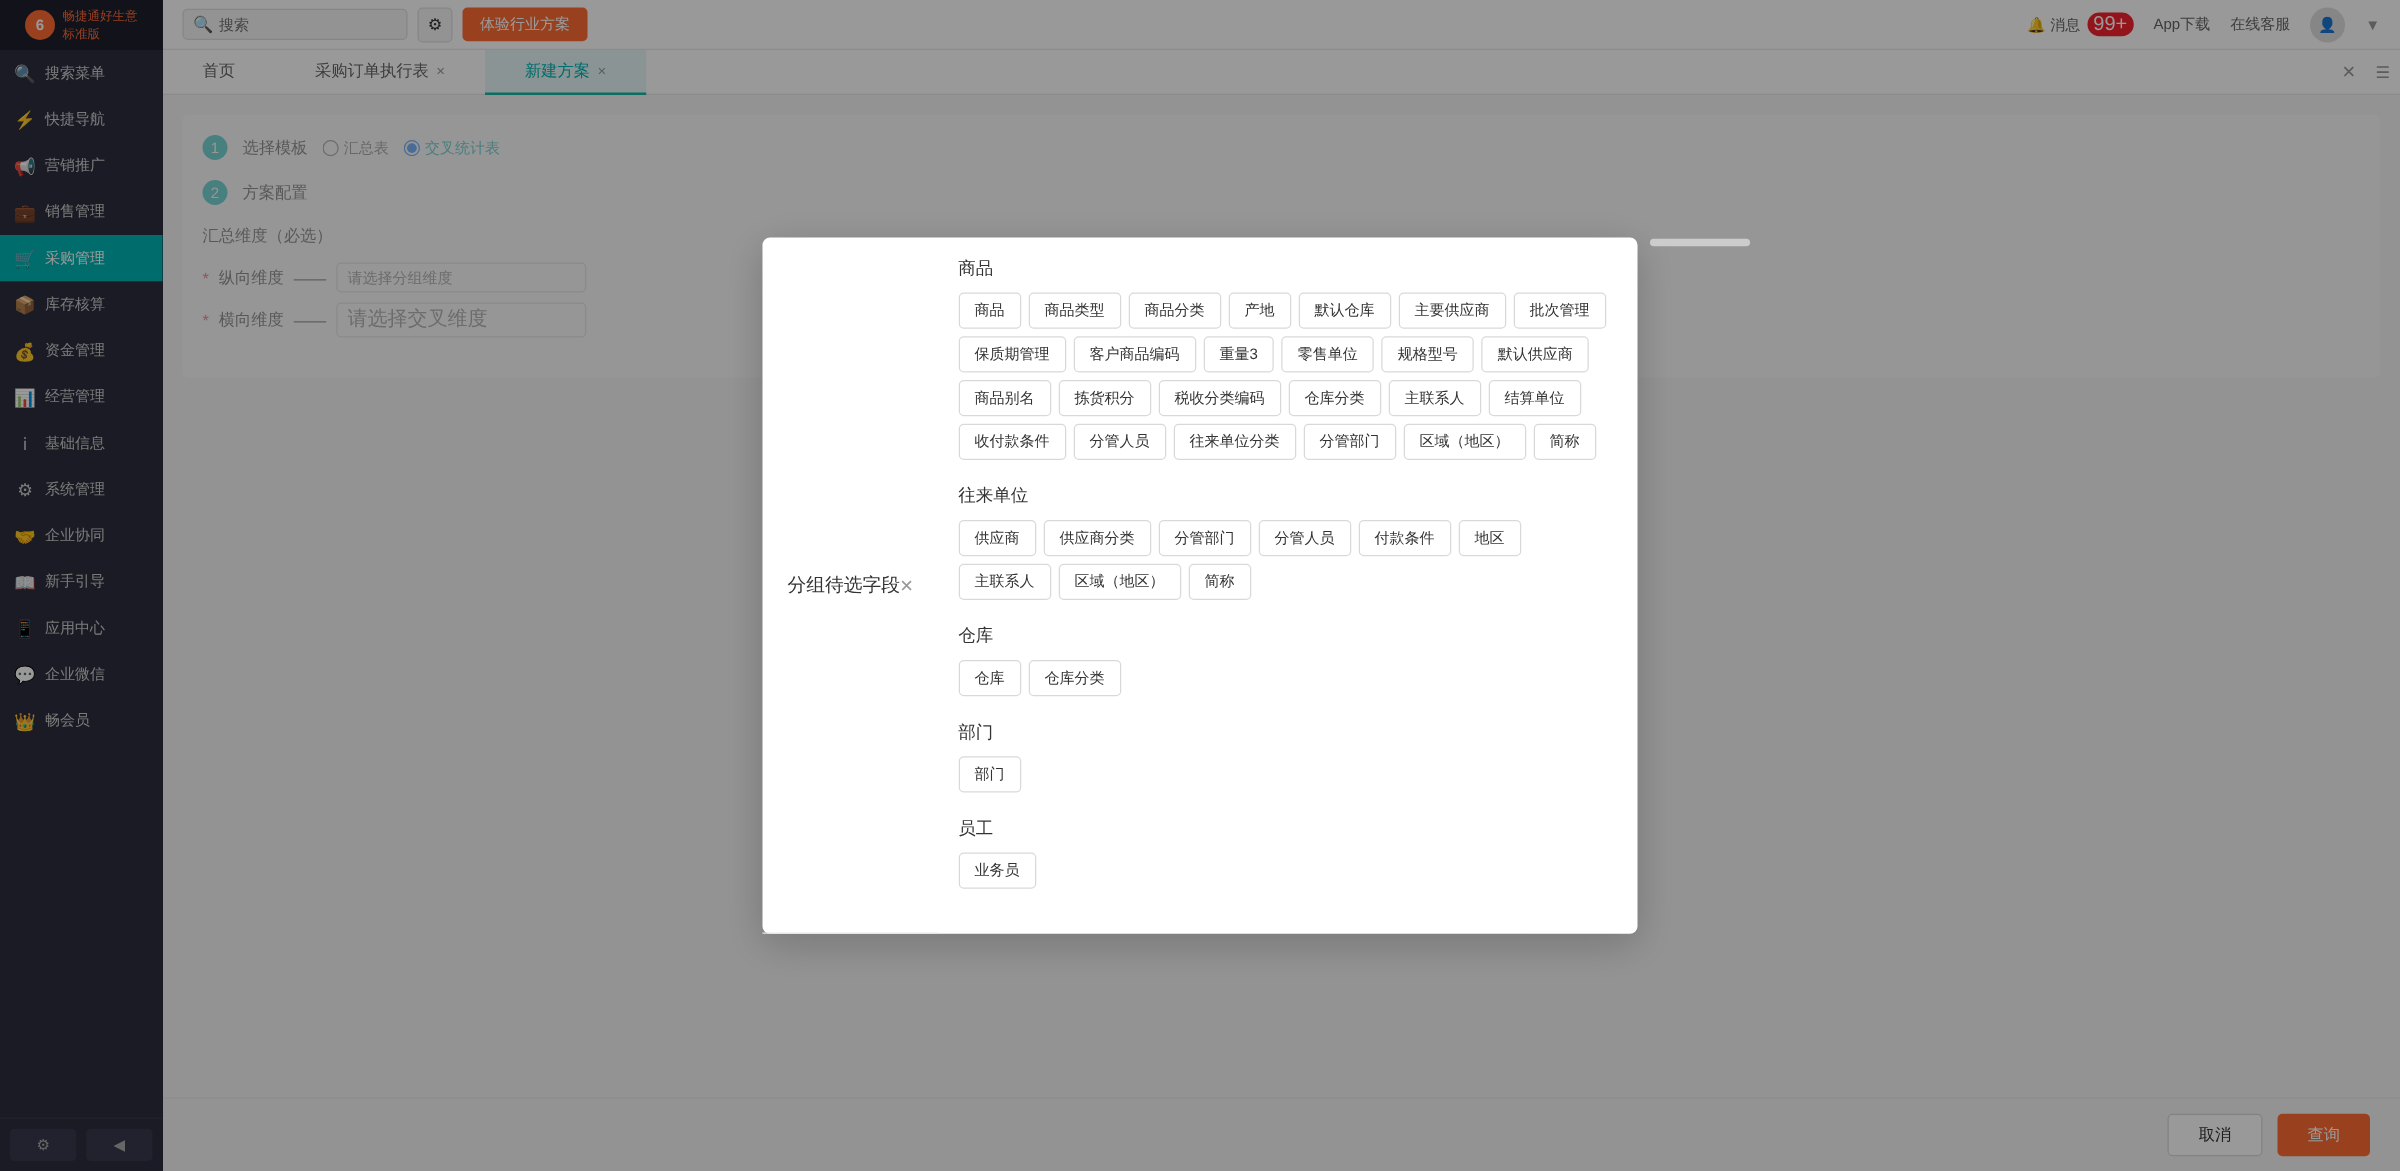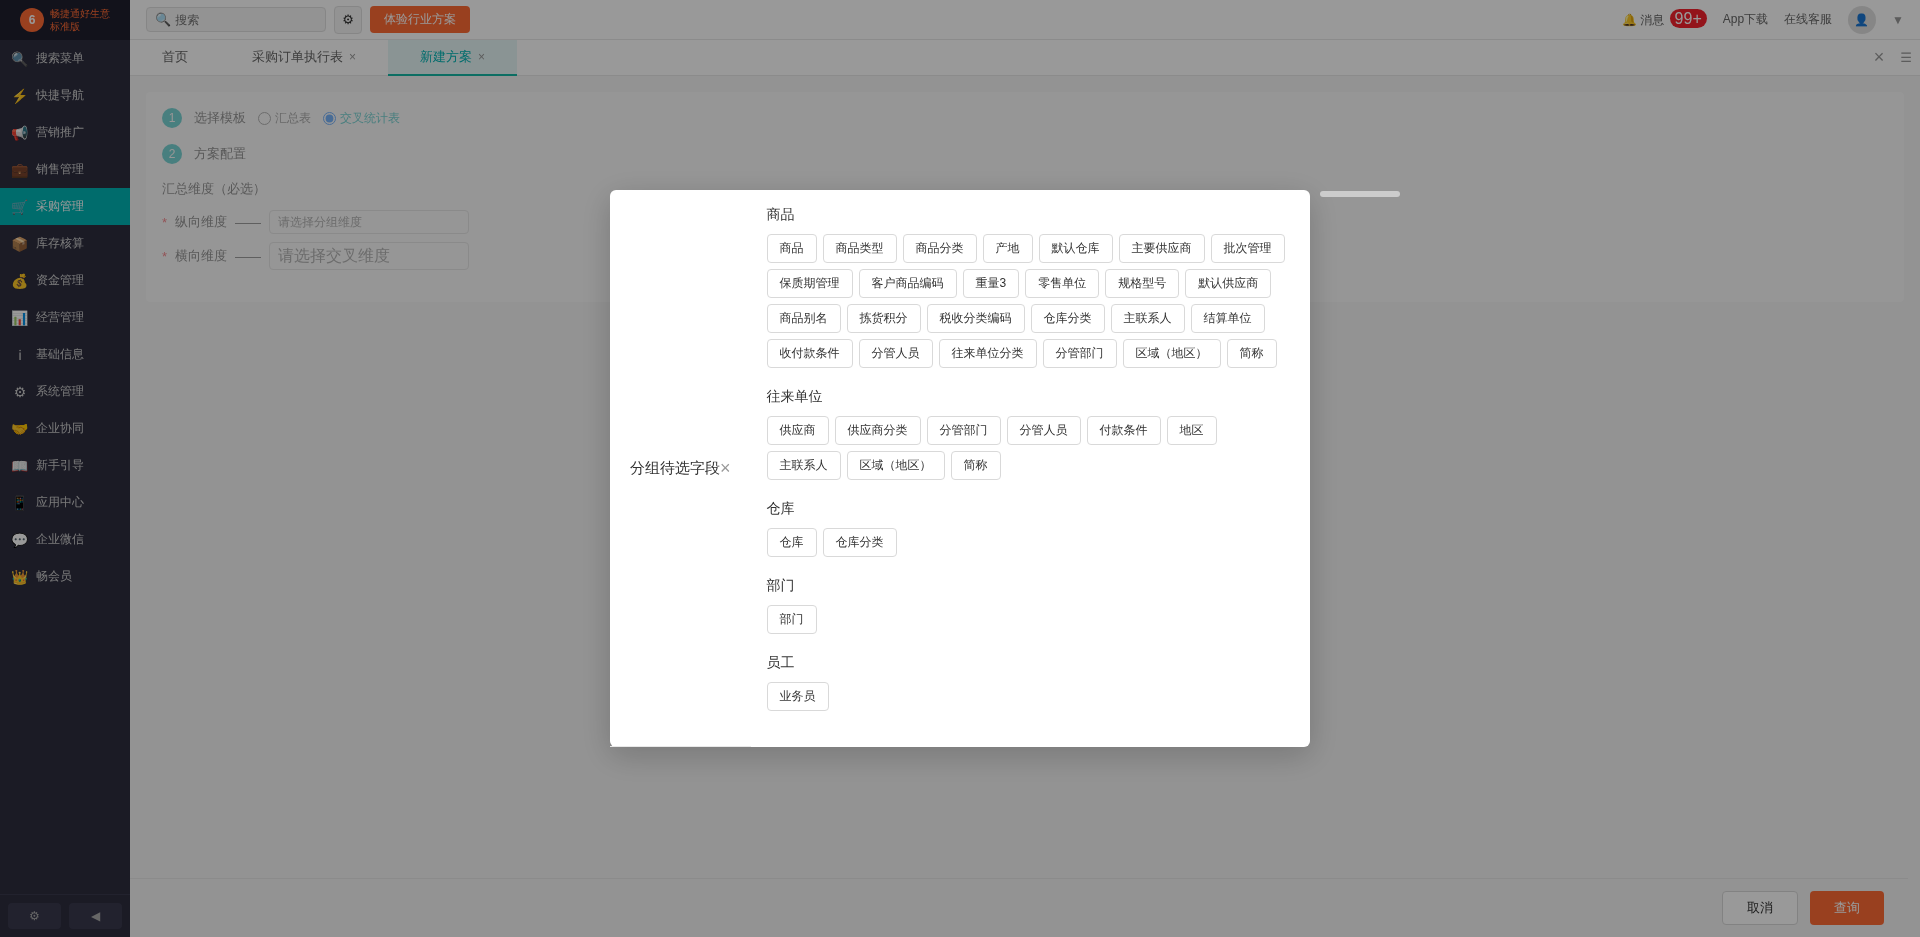--- a/index.html
+++ b/index.html
@@ -170,21 +170,21 @@
     }
 
     
     .modal-body::-webkit-scrollbar { width: 6px; height: 6px; }
     .modal-body::-webkit-scrollbar-track { background: #f0f0f0; }
     .modal-body::-webkit-scrollbar-thumb { background: #ccc; border-radius: 3px; }
 
     
     .modal-footer-outer {
       position: fixed;
-      bottom: 0; left: 130px; right: 12px;
+      bottom: 0; left: 130px; right: 0;
       background: #f5f5f5;
       border-top: 1px solid #e8e8e8;
       padding: 12px 24px;
       display: flex;
       justify-content: flex-end;
       gap: 12px;
       z-index: 150;
     }
     .btn-cancel {
       padding: 7px 24px;

